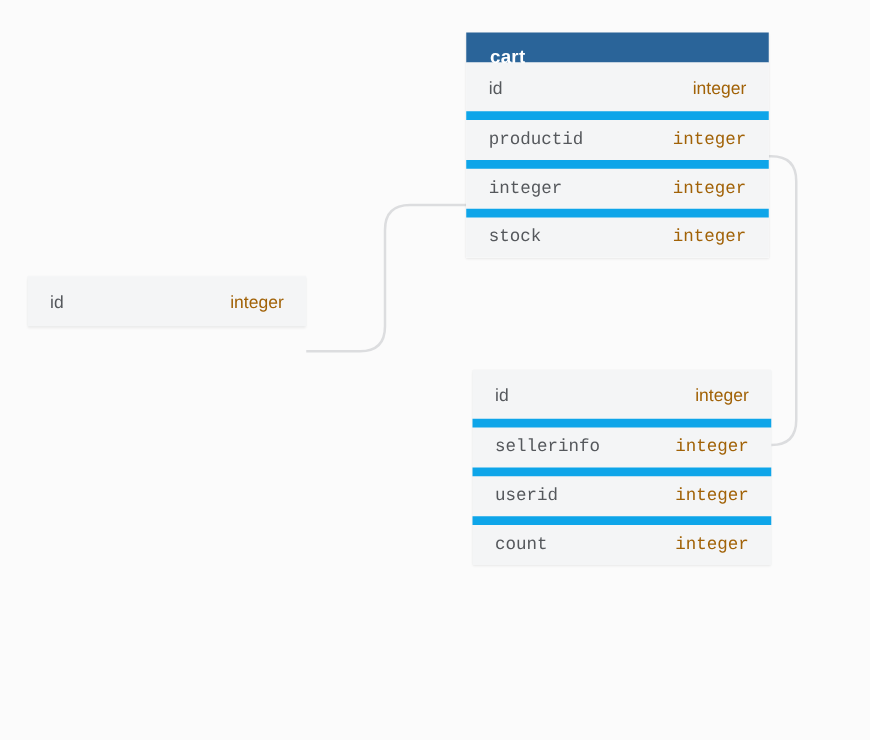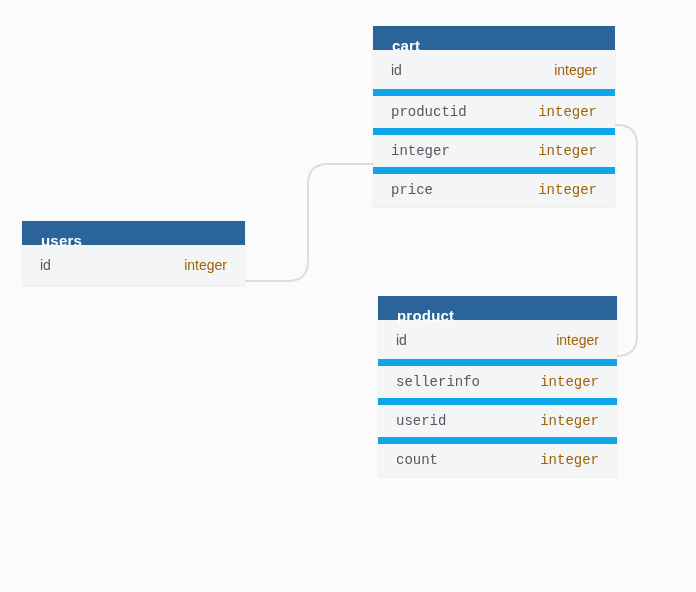--- a/index.html
+++ b/index.html
@@ -89,39 +89,33 @@
     </div>
     <div class="db-table-row">
       <span class="field-name">productid</span>
       <span class="field-type">integer</span>
     </div>
     <div class="db-table-row">
       <span class="field-name">integer</span>
       <span class="field-type">integer</span>
     </div>
     <div class="db-table-row">
-      <span class="field-name">price</span>
+      <span class="field-name">stock</span>
       <span class="field-type">integer</span>
     </div>
   </div>
 
   <div class="db-table t-users" style="left:22px; top:221px; width:223px;">
-    <div class="db-table-header">
-      <span>users</span>
-    </div>
     <div class="db-table-row">
       <span class="field-name">id</span>
       <span class="field-type">integer</span>
     </div>
   </div>
 
   <div class="db-table t-product" style="left:378px; top:296px; width:239px;">
-    <div class="db-table-header">
-      <span>product</span>
-    </div>
     <div class="db-table-row">
       <span class="field-name">id</span>
       <span class="field-type">integer</span>
     </div>
     <div class="db-table-row">
       <span class="field-name">sellerinfo</span>
       <span class="field-type">integer</span>
     </div>
     <div class="db-table-row">
       <span class="field-name">userid</span>

